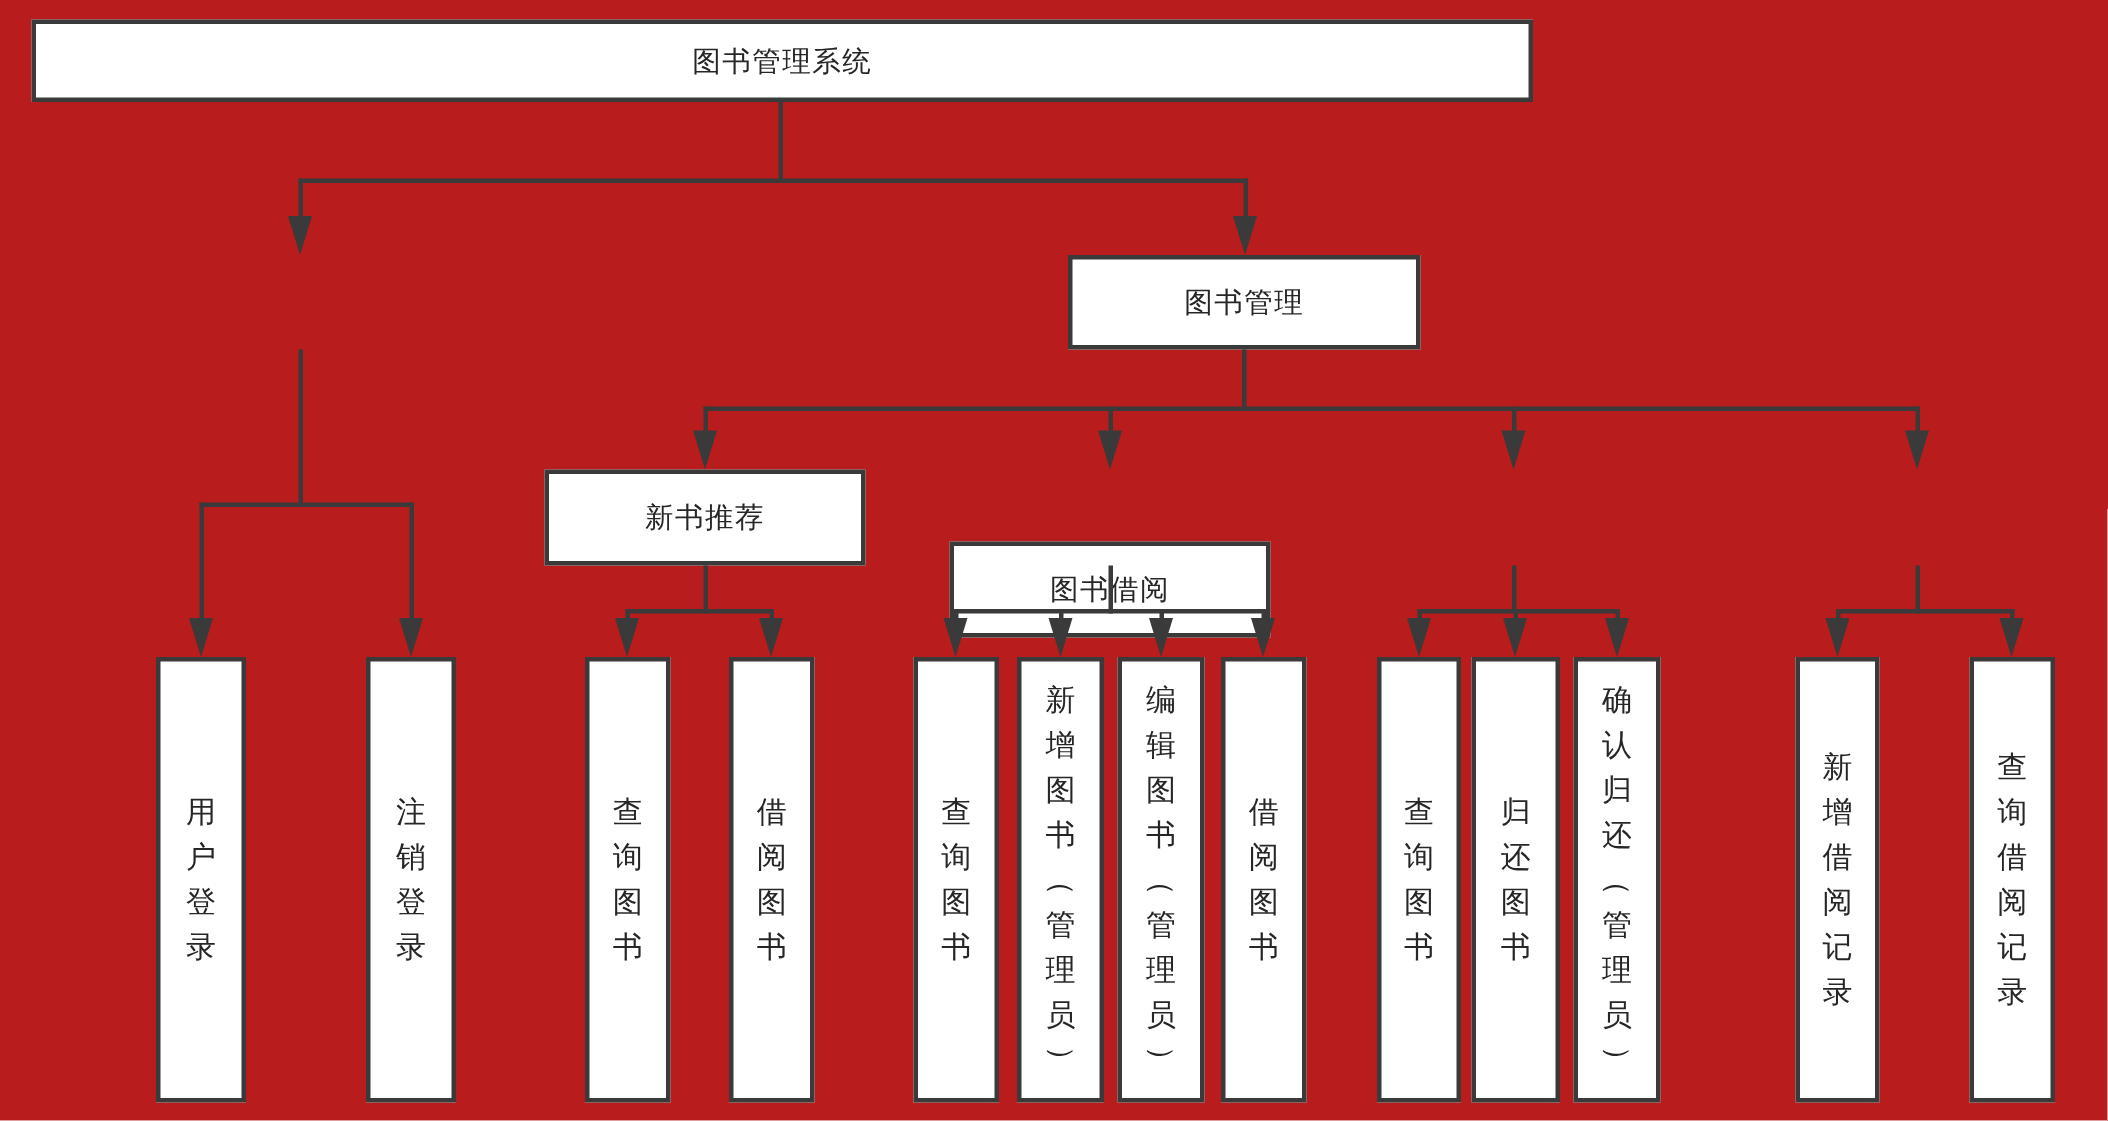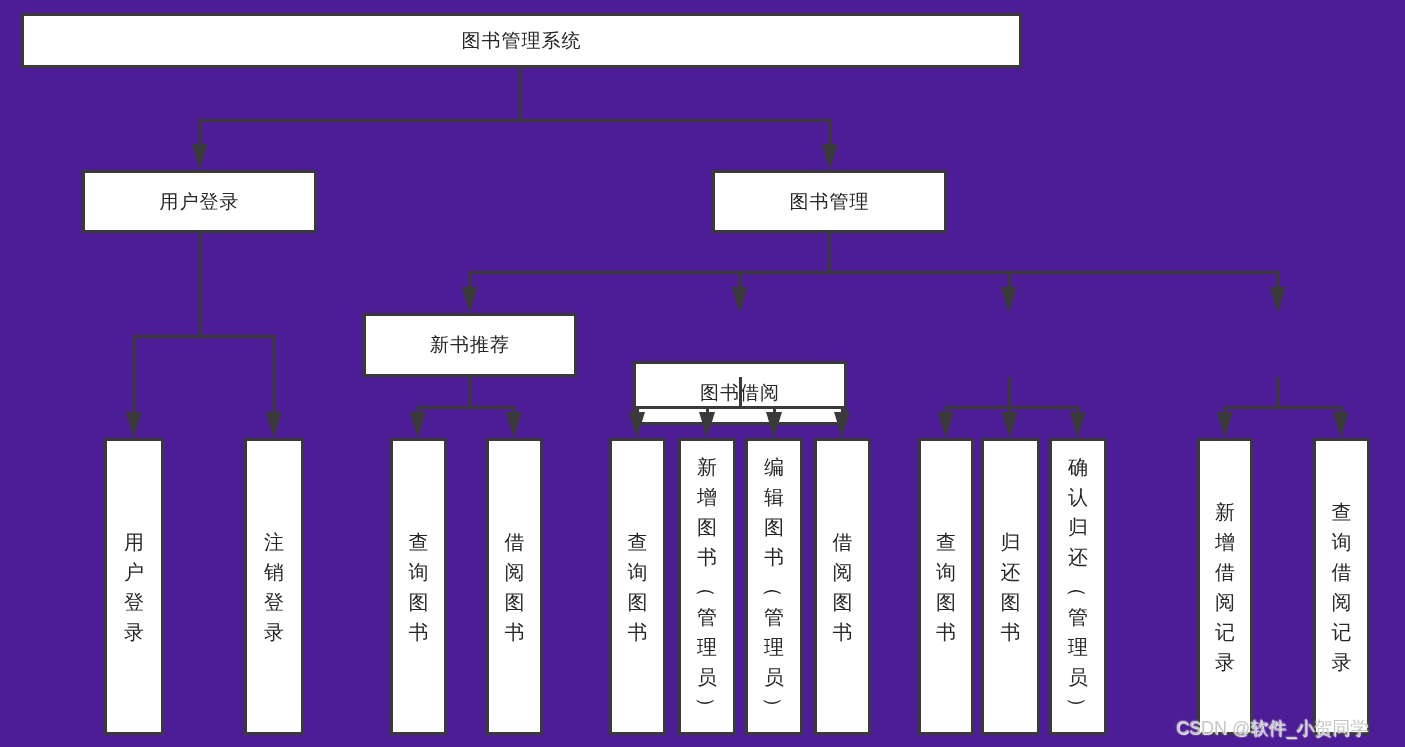--- a/index.html
+++ b/index.html
@@ -1,17 +1,17 @@
 <!DOCTYPE html>
 <html><head>
 <meta charset="utf-8">
 <style>
   html,body { margin:0; padding:0; background:#ffffff; }
   #stage {
-    position:relative; width:1405px; height:747px; background:#4c1d95;
+    position:relative; width:1405px; height:747px; background:#b91c1c;
     font-family:"Liberation Sans", sans-serif; overflow:hidden;
   }
   .node {
     position:absolute; box-sizing:border-box; background:#ffffff;
     border:3px solid #3a3a3a; color:#262626;
     display:flex; align-items:center; justify-content:center;
   }
   .hlabel { font-size:19px; letter-spacing:1px; white-space:nowrap; }
   .vlabel {
     display:flex; flex-direction:column; align-items:center;
@@ -33,23 +33,20 @@
 </style>
 </head>
 <body>
 
 <div id="stage">
 
   <div class="node" style="left:21px; top:13px; width:1001px; height:55px;">
     <span class="hlabel">图书管理系统</span>
   </div>
 
-  <div class="node" style="left:82px; top:170px; width:235px; height:63px;">
-    <span class="hlabel">用户登录</span>
-  </div>
 
   <div class="node" style="left:712px; top:170px; width:235px; height:63px;">
     <span class="hlabel">图书管理</span>
   </div>
 
   <div class="node" style="left:363px; top:313px; width:214px; height:64px;">
     <span class="hlabel">新书推荐</span>
   </div>
 
   <div class="node" style="left:633px; top:325px; width:214px; height:64px;margin-top:36px;">
@@ -246,15 +243,14 @@
   <div class="cl" style="left:1076.5px; top:406px; width:3px;   height:9px;"></div>
   <div class="arrow" style="left:1069.5px; top:412px;"></div>
 
   <div class="cl" style="left:1276.5px; top:377px; width:3px;     height:32px;"></div>
   <div class="cl" style="left:1223.5px; top:406px; width:119.5px; height:3px;"></div>
   <div class="cl" style="left:1223.5px; top:406px; width:3px;     height:9px;"></div>
   <div class="arrow" style="left:1216.5px; top:412px;"></div>
   <div class="cl" style="left:1340px;   top:406px; width:3px;     height:9px;"></div>
   <div class="arrow" style="left:1333px;   top:412px;"></div>
 
-  <div class="watermark">CSDN @软件_小贺同学</div>
 
 </div>
 
 </body></html>

